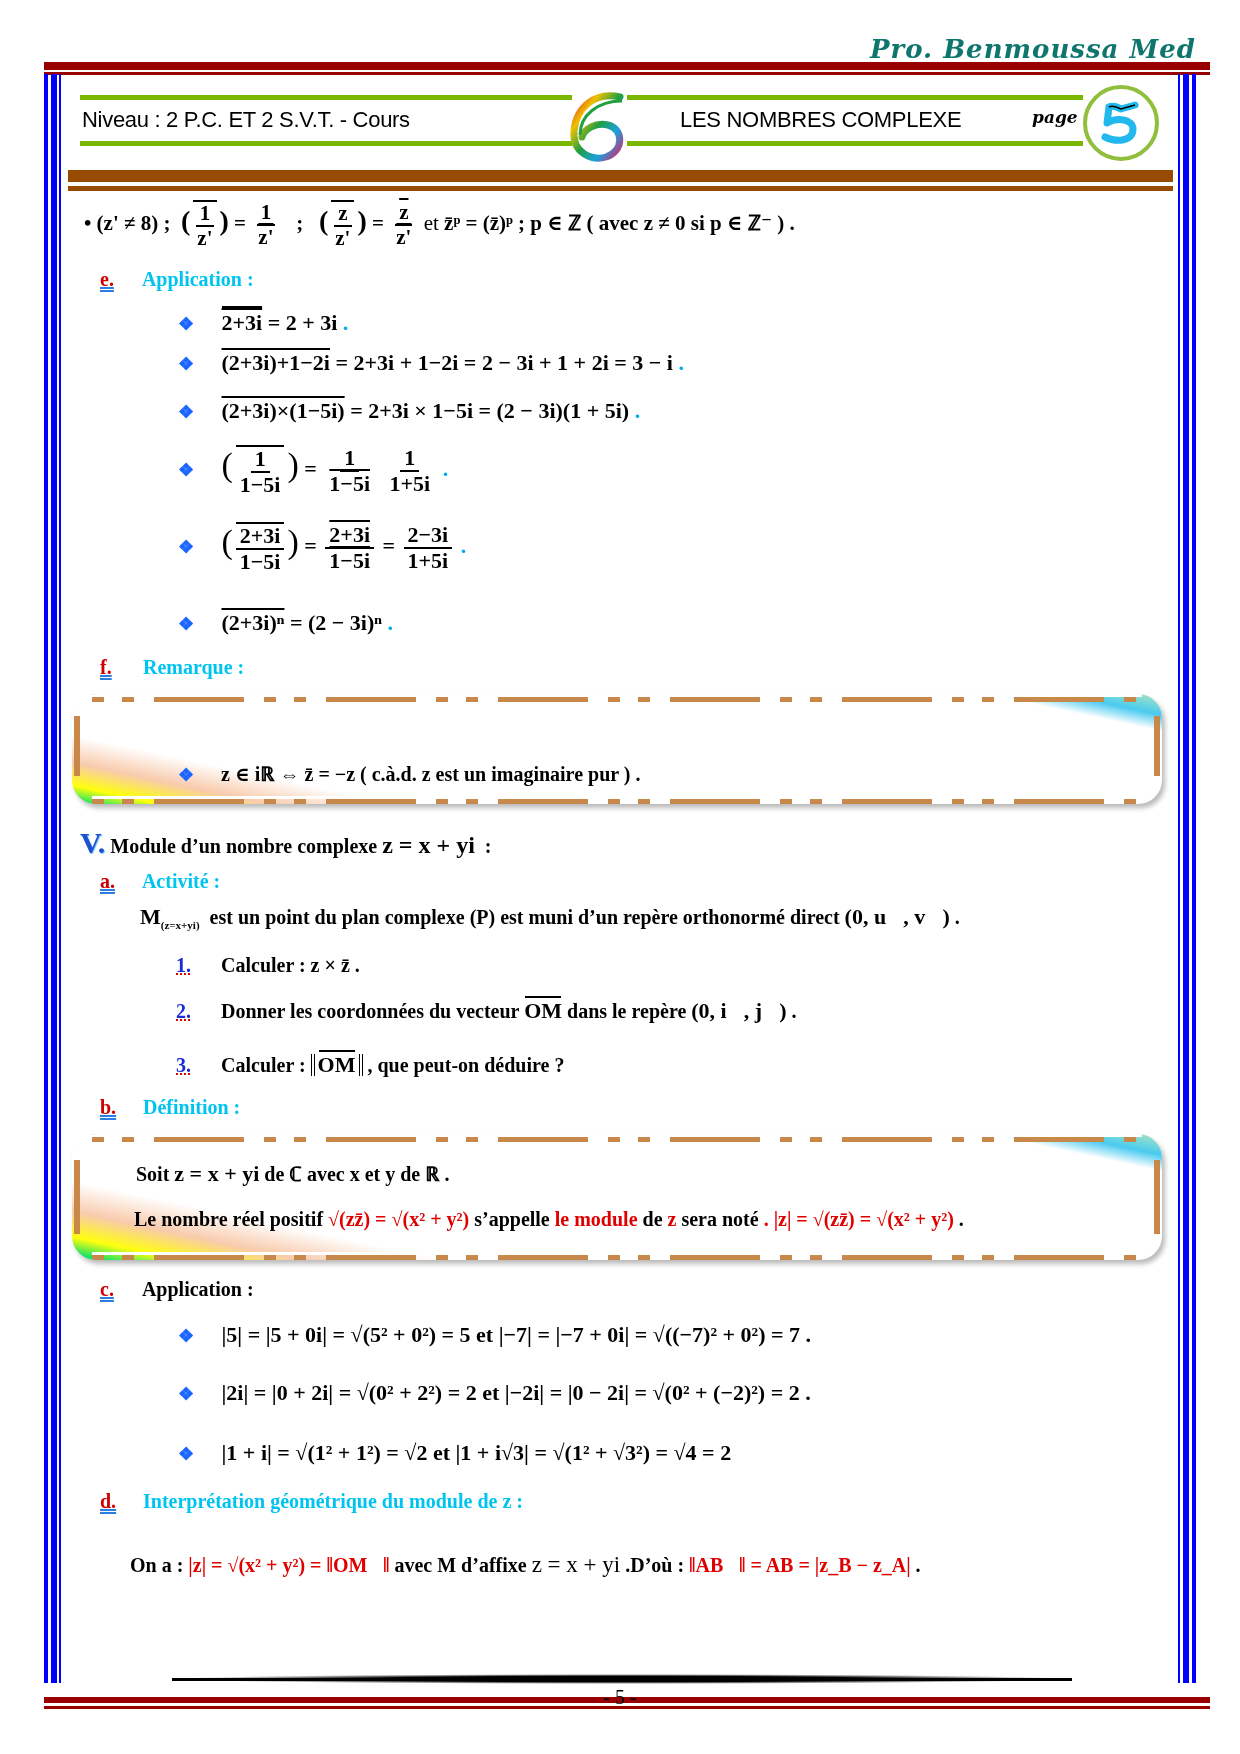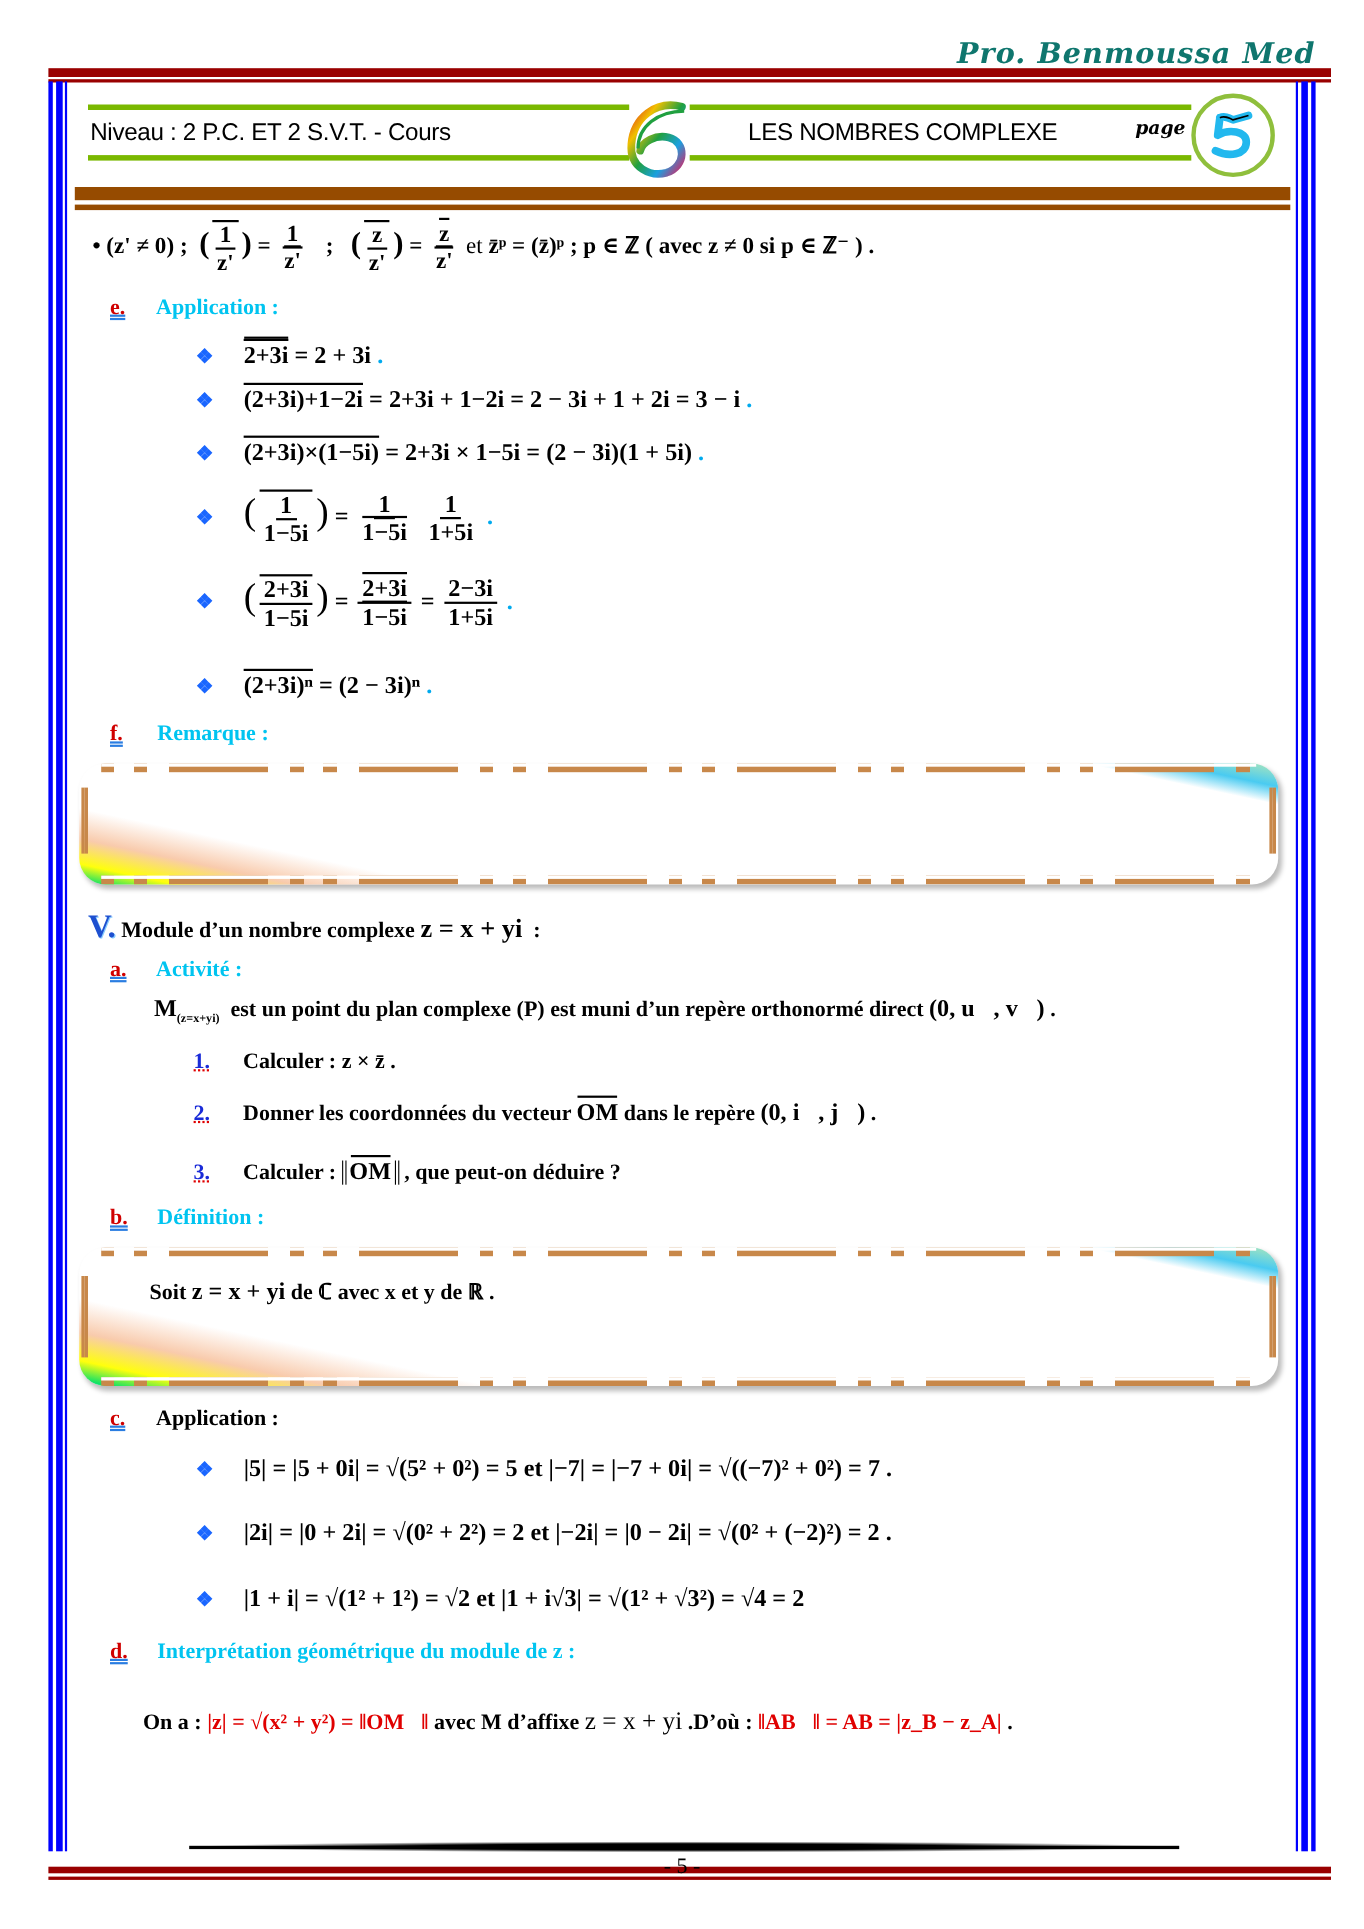--- a/index.html
+++ b/index.html
@@ -91,21 +91,21 @@
       <path d="M14 10 C18 8 22 10 26 12 L40 8" fill="none" stroke="#000" stroke-width="1.5"></path>
     </svg>
   </div>
 </div>
 
 <div class="brown1"></div>
 <div class="brown2"></div>
 
 <div class="line" style="left:84px;top:200px;font-size:21px">
   <span>•</span>
-  <span>(z' ≠ 0) ;</span>
+  <span>(z' ≠ 8) ;</span>
   &nbsp;<span style="font-size:28px">(</span><span class="frac" style="border-top:2px solid #000">
       <span class="n">1</span>
       <span class="d">z'</span>
     </span><span style="font-size:28px">)</span> =
   <span class="frac">
       <span class="n">1</span>
       <span class="d ov">z'</span>
     </span>
   &nbsp;&nbsp;<span>;</span>&nbsp;&nbsp;
   <span style="font-size:28px">(</span><span class="frac" style="border-top:2px solid #000">
@@ -189,20 +189,24 @@
 </div>
 
 <div class="box" style="top:694px;height:110px">
   <div class="rainbow-l"></div>
   <div class="rainbow-r"></div>
   <div class="dash" style="top:0"></div>
   <div class="dash" style="bottom:0"></div>
   <div class="vdash" style="left:2px;top:22px;height:60px"></div>
   <div class="vdash" style="right:2px;top:22px;height:60px"></div>
   <div class="boxcontent">
+    <div class="line" style="left:106px;top:66px">
+      <span class="bullet">❖</span>
+      <span>z ∈ iℝ ⇔ z̄ = −z  ( c.à.d.  z  est un imaginaire pur ) .</span>
+    </div>
   </div>
 </div>
 
 <div class="line" style="left:80px;top:826px">
   <span style="font-size:30px;color:#1e50d0;text-shadow:1px 1px 0 #8cf">V.</span>
   <span class="brown">Module d’un nombre complexe</span>
   <span class="brown" style="font-size:24px">z = x + yi</span>
   &nbsp;<span class="brown">:</span>
 </div>
 
@@ -255,20 +259,31 @@
     <div class="line" style="left:64px;top:26px">
       <span class="brown">Soit</span>
       <span style="font-size:22px">z = x + yi</span>
       <span class="brown">de</span>
       <span>ℂ</span>
       <span class="brown">avec</span>
       <span>x et y de</span>
       <span>ℝ</span>
       <span>.</span>
     </div>
+    <div class="line" style="left:62px;top:74px">
+      <span>Le nombre réel positif</span>
+      <span class="red">√(zz̄) = √(x² + y²)</span>
+      <span>s’appelle</span>
+      <span class="red">le module</span>
+      <span>de</span>
+      <span class="red">z</span>
+      <span>sera noté</span>
+      <span class="red">. |z| = √(zz̄) = √(x² + y²)</span>
+      <span>.</span>
+    </div>
   </div>
 </div>
 
 <div class="line" style="left:100px;top:1278px">
   <span class="lbl">c.</span>
   <span>Application :</span>
 </div>
 <div class="line" style="left:178px;top:1322px;font-size:22px">
   <span class="bullet">❖</span>
   <span>|5| = |5 + 0i| = √(5² + 0²) = 5 et |−7| = |−7 + 0i| = √((−7)² + 0²) = 7 .</span>

